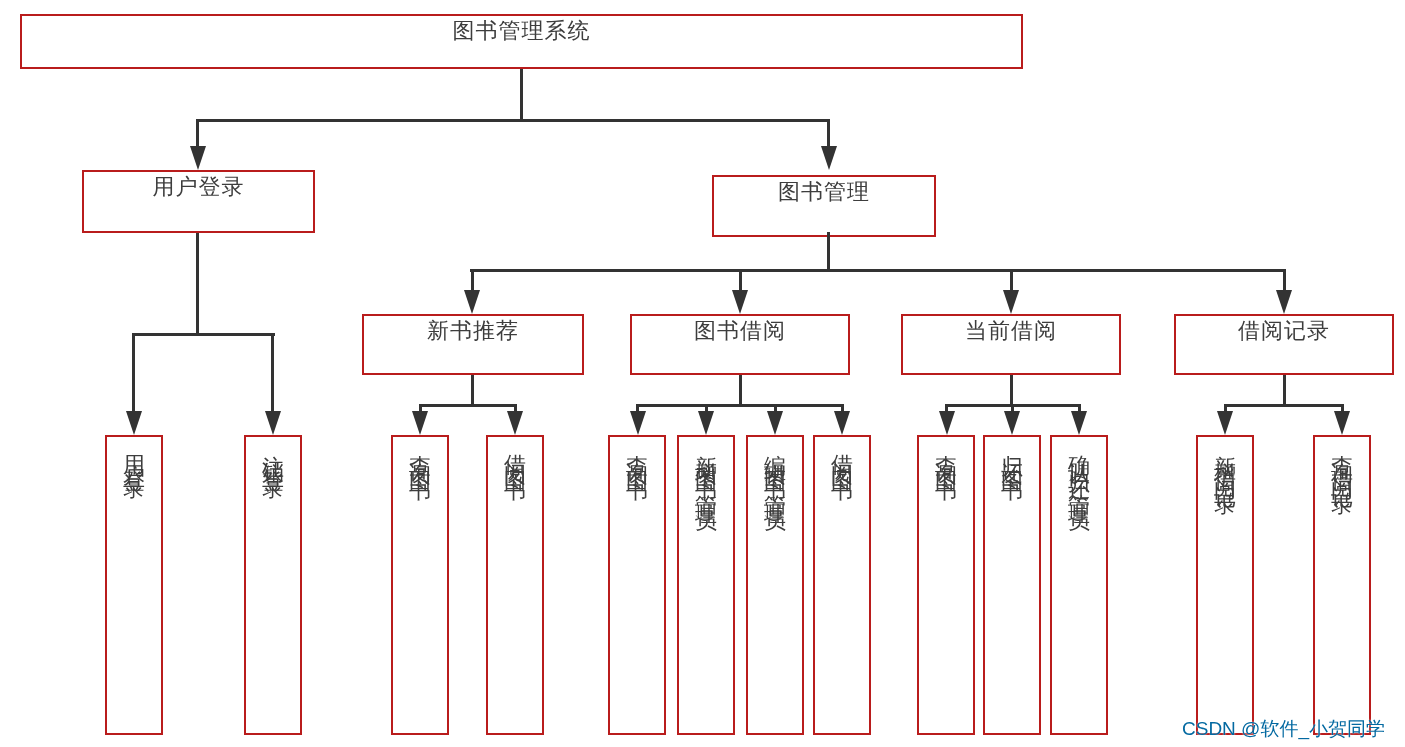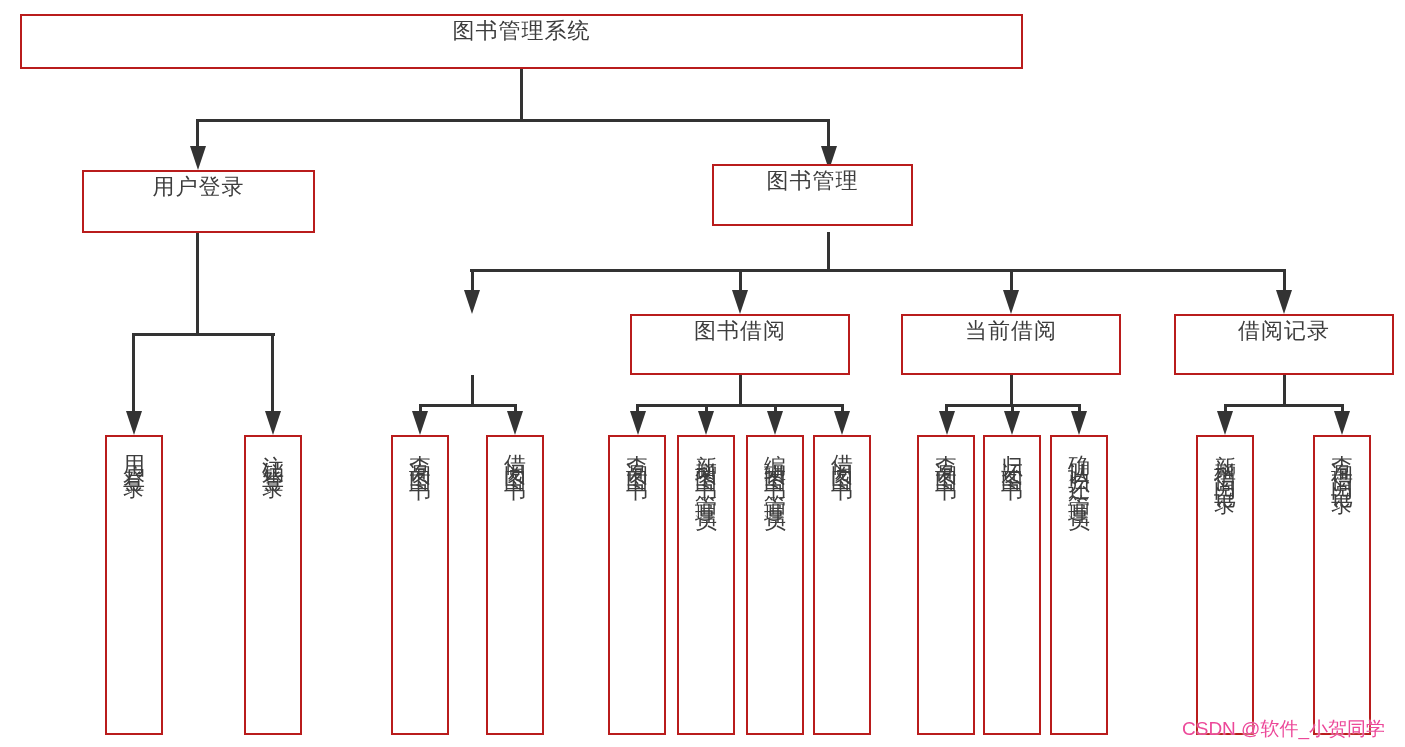--- a/index.html
+++ b/index.html
@@ -32,21 +32,21 @@
   .arrow{
     position:absolute;width:0;height:0;
     border-left:8px solid transparent;
     border-right:8px solid transparent;
     border-top:24px solid #333333;
   }
   .watermark{
     position:absolute;
     left:1182px;top:716px;width:215px;
     font-size:19px;
-    color:#ec4899;
+    color:#0369a1;
     white-space:nowrap;
     text-shadow:0 0 2px #ffffff;
     z-index:5;
   }
 </style>
 </head>
 <body>
 
 <div id="stage">
 
@@ -57,21 +57,21 @@
   <div class="line" style="left:520px;top:69px;width:3px;height:52px;"></div>
   <div class="line" style="left:196px;top:119px;width:634px;height:3px;"></div>
   <div class="line" style="left:196px;top:119px;width:3px;height:30px;"></div>
   <div class="arrow" style="left:190px;top:146px;"></div>
   <div class="line" style="left:827px;top:119px;width:3px;height:30px;"></div>
   <div class="arrow" style="left:821px;top:146px;"></div>
 
   <div class="box" style="left:82px;top:170px;width:233px;height:63px;">
     <span class="hlabel">用户登录</span>
   </div>
-  <div class="box" style="left:712px;top:164px;width:201px;height:62px;">
+  <div class="box" style="left:712px;top:175px;width:224px;height:62px;">
     <span class="hlabel">图书管理</span>
   </div>
 
   <div class="line" style="left:196px;top:233px;width:3px;height:103px;"></div>
   <div class="line" style="left:132px;top:333px;width:143px;height:3px;"></div>
   <div class="line" style="left:132px;top:333px;width:3px;height:80px;"></div>
   <div class="arrow" style="left:126px;top:411px;"></div>
   <div class="line" style="left:271px;top:333px;width:3px;height:80px;"></div>
   <div class="arrow" style="left:265px;top:411px;"></div>
 
@@ -79,20 +79,23 @@
   <div class="line" style="left:470px;top:269px;width:815px;height:3px;"></div>
   <div class="line" style="left:471px;top:269px;width:3px;height:24px;"></div>
   <div class="arrow" style="left:464px;top:290px;"></div>
   <div class="line" style="left:739px;top:269px;width:3px;height:24px;"></div>
   <div class="arrow" style="left:732px;top:290px;"></div>
   <div class="line" style="left:1010px;top:269px;width:3px;height:24px;"></div>
   <div class="arrow" style="left:1003px;top:290px;"></div>
   <div class="line" style="left:1283px;top:269px;width:3px;height:24px;"></div>
   <div class="arrow" style="left:1276px;top:290px;"></div>
 
+  <div class="box" style="left:362px;top:314px;width:222px;height:61px;">
+    <span class="hlabel">新书推荐</span>
+  </div>
   <div class="box" style="left:901px;top:314px;width:220px;height:61px;">
     <span class="hlabel">当前借阅</span>
   </div>
   <div class="box" style="left:630px;top:314px;width:220px;height:61px;">
     <span class="hlabel">图书借阅</span>
   </div>
   <div class="box" style="left:1174px;top:314px;width:220px;height:61px;">
     <span class="hlabel">借阅记录</span>
   </div>
 

